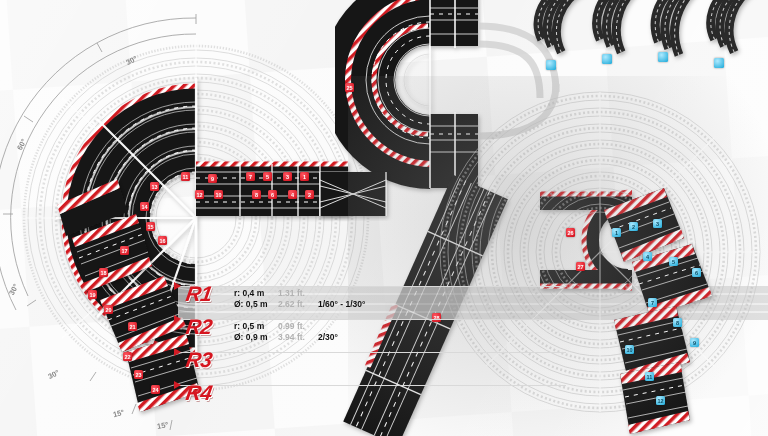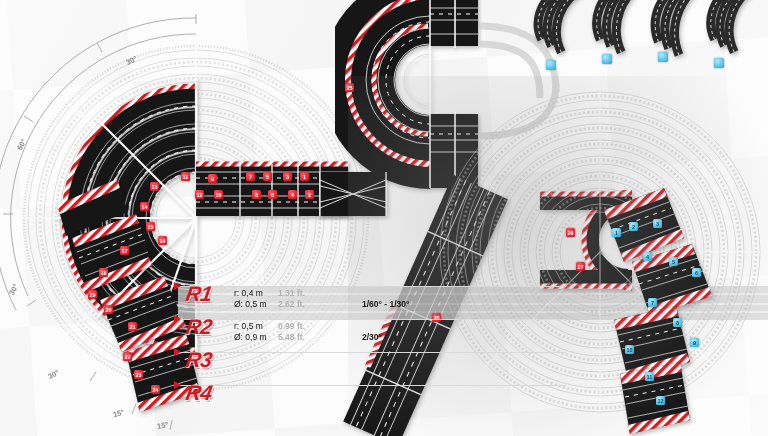--- a/index.html
+++ b/index.html
@@ -46,23 +46,23 @@
     border-left:7px solid #d21b24;
   }
   .rlabel{
     position:absolute;left:0;top:-4px;
     font-style:italic;font-weight:bold;font-size:21px;
     color:#d6151f;letter-spacing:-.5px;
     text-shadow:1px 1px 0 #ffffff, 1.6px 1.6px 0 rgba(120,0,0,.35);
     transform:skewX(-9deg);
   }
   .vals{position:absolute;left:48px;top:2px;font-size:8.5px;line-height:10.5px;white-space:nowrap;}
-  .vals .m{display:inline-block;width:44px;color:#111;font-weight:normal;}
+  .vals .m{display:inline-block;width:44px;color:#111;font-weight:bold;}
   .vals .ft{display:inline-block;width:34px;color:#b2b2b2;font-weight:bold;}
-  .vals .ang{display:inline-block;color:#111;font-weight:bold;padding-left:6px;margin-left:44px;}
+  .vals .ang{display:inline-block;color:#111;font-weight:bold;padding-left:6px;}
 
   
   .ang-lab{position:absolute;font-size:7.5px;color:#8a8a8a;font-weight:bold;white-space:nowrap;}
 
   
   .mk{
     position:absolute;width:9px;height:9px;border-radius:1.5px;
     display:flex;align-items:center;justify-content:center;
     font-size:5.5px;font-weight:bold;color:#fff;
     box-shadow:0 0 2px rgba(0,0,0,.45);
@@ -578,21 +578,21 @@
         <span class="m">Ø: 0,5 m</span><span class="ft">2.62 ft.</span><span class="ang">1/60° - 1/30°</span>
       </div>
     </div>
 
     <div class="legend-row">
       <div class="legend-rule"></div>
       <div class="legend-tick"></div>
       <div class="rlabel">R2</div>
       <div class="vals">
         <span class="m">r: 0,5 m</span><span class="ft">0.99 ft.</span><br>
-        <span class="m">Ø: 0,9 m</span><span class="ft">5.48 ft.</span><span class="ang">2/30°</span>
+        <span class="m">Ø: 0,9 m</span><span class="ft">3.94 ft.</span><span class="ang">2/30°</span>
       </div>
     </div>
 
     <div class="legend-row">
       <div class="legend-rule"></div>
       <div class="legend-tick"></div>
       <div class="rlabel">R3</div>
     </div>
 
     <div class="legend-row">

